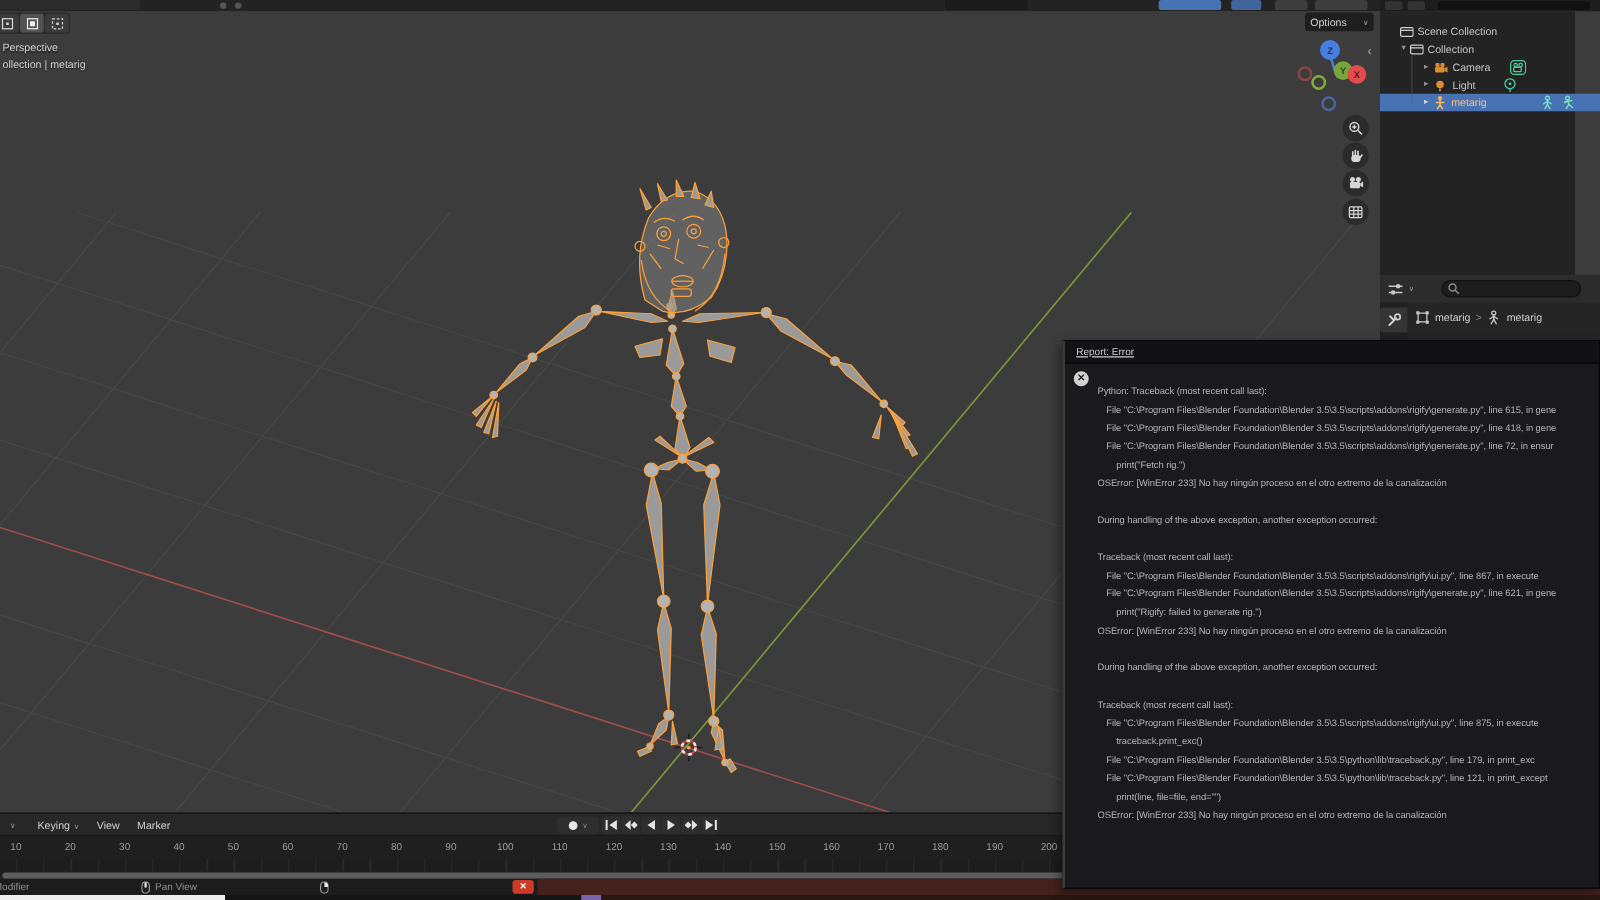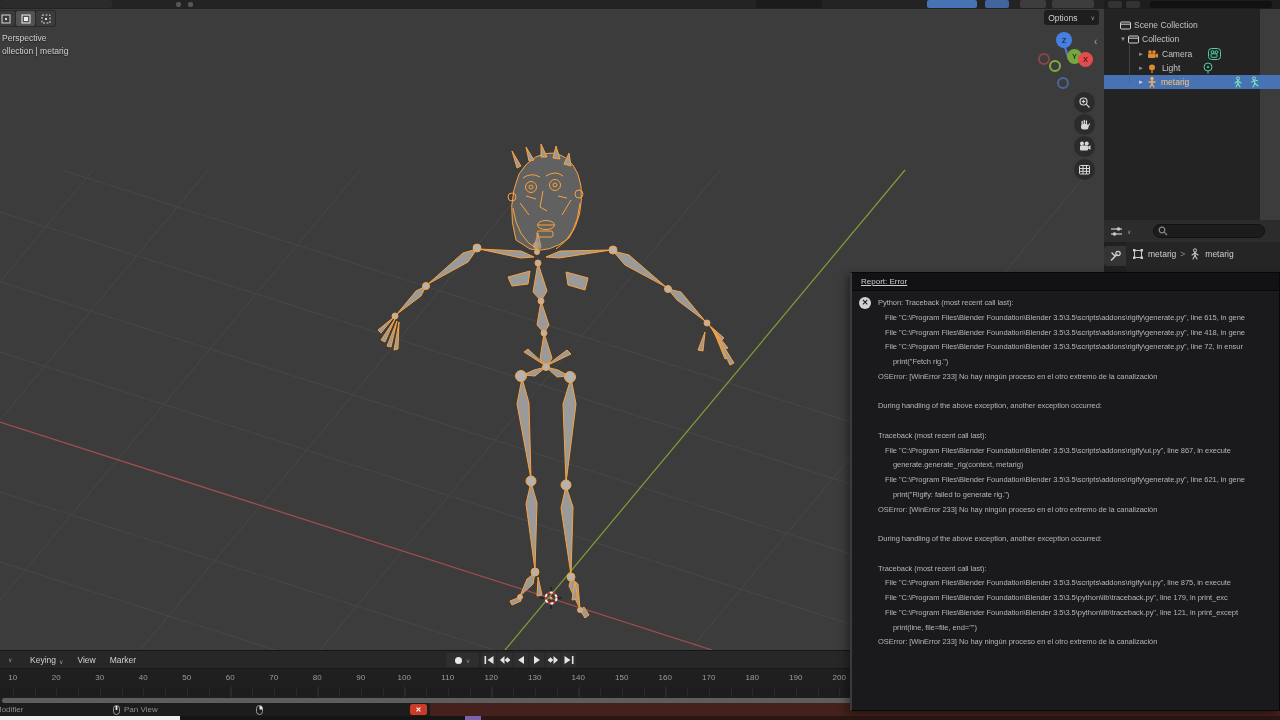--- a/index.html
+++ b/index.html
@@ -59,21 +59,21 @@
   #prop-tab-active { position:absolute; left:0; top:4px; width:22px; height:20px; background:#343434; border-radius:3px 0 0 3px; display:flex; align-items:center; justify-content:center; }
 
   
   #report {
     left:850px; top:272px; width:430px; height:439px; background:#1a1a1d;
     border:1px solid #070707; border-left:2px solid #3b3b3b; box-shadow:-3px 3px 8px rgba(0,0,0,.4); z-index:20;
   }
   #report-header { height:18px; line-height:18px; background:#121215; color:#cdcdcd; font-size:8px; padding-left:9px; border-bottom:1px solid #08080a;text-decoration:underline; }
   #report-icon { position:absolute; left:7px; top:24px; width:12px; height:12px; border-radius:50%; background:#d2d2d2;
     color:#1a1a1d; font-size:8px; font-weight:bold; text-align:center; line-height:12px; }
-  #tb { position:absolute; left:0; top:19px; width:426px; height:366px; overflow:hidden; padding-top:4px; }
+  #tb { position:absolute; left:0; top:19px; width:426px; height:366px; overflow:hidden; padding-top:14px; }
   .tb-line { height:14.75px; line-height:14.75px; font-size:7.5px; letter-spacing:-0.05px; color:#b5b5b5; white-space:pre; overflow:hidden; }
   .tb-line.i0 { padding-left:26px; }
   .tb-line.i1 { padding-left:33px; }
   .tb-line.i2 { padding-left:41px; }
   .tb-line.blank { padding-left:26px; }
 
   
   #timeline { left:0; top:650px; width:1280px; height:53px; background:#1f1f1f; border-top:1px solid #151515; z-index:4; }
   #tl-menus { position:absolute; left:0; top:0; width:1280px; height:18px; background:#272727; border-bottom:1px solid #191919;
     display:flex; align-items:center; font-size:8.5px; color:#d0d0d0; }
@@ -605,29 +605,29 @@
         <div class="tb-line i1">File "C:\Program Files\Blender Foundation\Blender 3.5\3.5\scripts\addons\rigify\generate.py", line 615, in gene</div>
         <div class="tb-line i1">File "C:\Program Files\Blender Foundation\Blender 3.5\3.5\scripts\addons\rigify\generate.py", line 418, in gene</div>
         <div class="tb-line i1">File "C:\Program Files\Blender Foundation\Blender 3.5\3.5\scripts\addons\rigify\generate.py", line 72, in ensur</div>
         <div class="tb-line i2">print("Fetch rig.")</div>
         <div class="tb-line i0">OSError: [WinError 233] No hay ningún proceso en el otro extremo de la canalización</div>
         <div class="tb-line blank"></div>
         <div class="tb-line i0">During handling of the above exception, another exception occurred:</div>
         <div class="tb-line blank"></div>
         <div class="tb-line i0">Traceback (most recent call last):</div>
         <div class="tb-line i1">File "C:\Program Files\Blender Foundation\Blender 3.5\3.5\scripts\addons\rigify\ui.py", line 867, in execute</div>
-        <div class="tb-line i2">generate.generate_rig(context, metarig)</div>
         <div class="tb-line i1">File "C:\Program Files\Blender Foundation\Blender 3.5\3.5\scripts\addons\rigify\generate.py", line 621, in gene</div>
         <div class="tb-line i2">print("Rigify: failed to generate rig.")</div>
         <div class="tb-line i0">OSError: [WinError 233] No hay ningún proceso en el otro extremo de la canalización</div>
         <div class="tb-line blank"></div>
         <div class="tb-line i0">During handling of the above exception, another exception occurred:</div>
         <div class="tb-line blank"></div>
         <div class="tb-line i0">Traceback (most recent call last):</div>
         <div class="tb-line i1">File "C:\Program Files\Blender Foundation\Blender 3.5\3.5\scripts\addons\rigify\ui.py", line 875, in execute</div>
+        <div class="tb-line i2">traceback.print_exc()</div>
         <div class="tb-line i1">File "C:\Program Files\Blender Foundation\Blender 3.5\3.5\python\lib\traceback.py", line 179, in print_exc</div>
         <div class="tb-line i1">File "C:\Program Files\Blender Foundation\Blender 3.5\3.5\python\lib\traceback.py", line 121, in print_except</div>
         <div class="tb-line i2">print(line, file=file, end="")</div>
         <div class="tb-line i0">OSError: [WinError 233] No hay ningún proceso en el otro extremo de la canalización</div>
       </div>
   </div>
 
 </div>
 
 </body></html>

